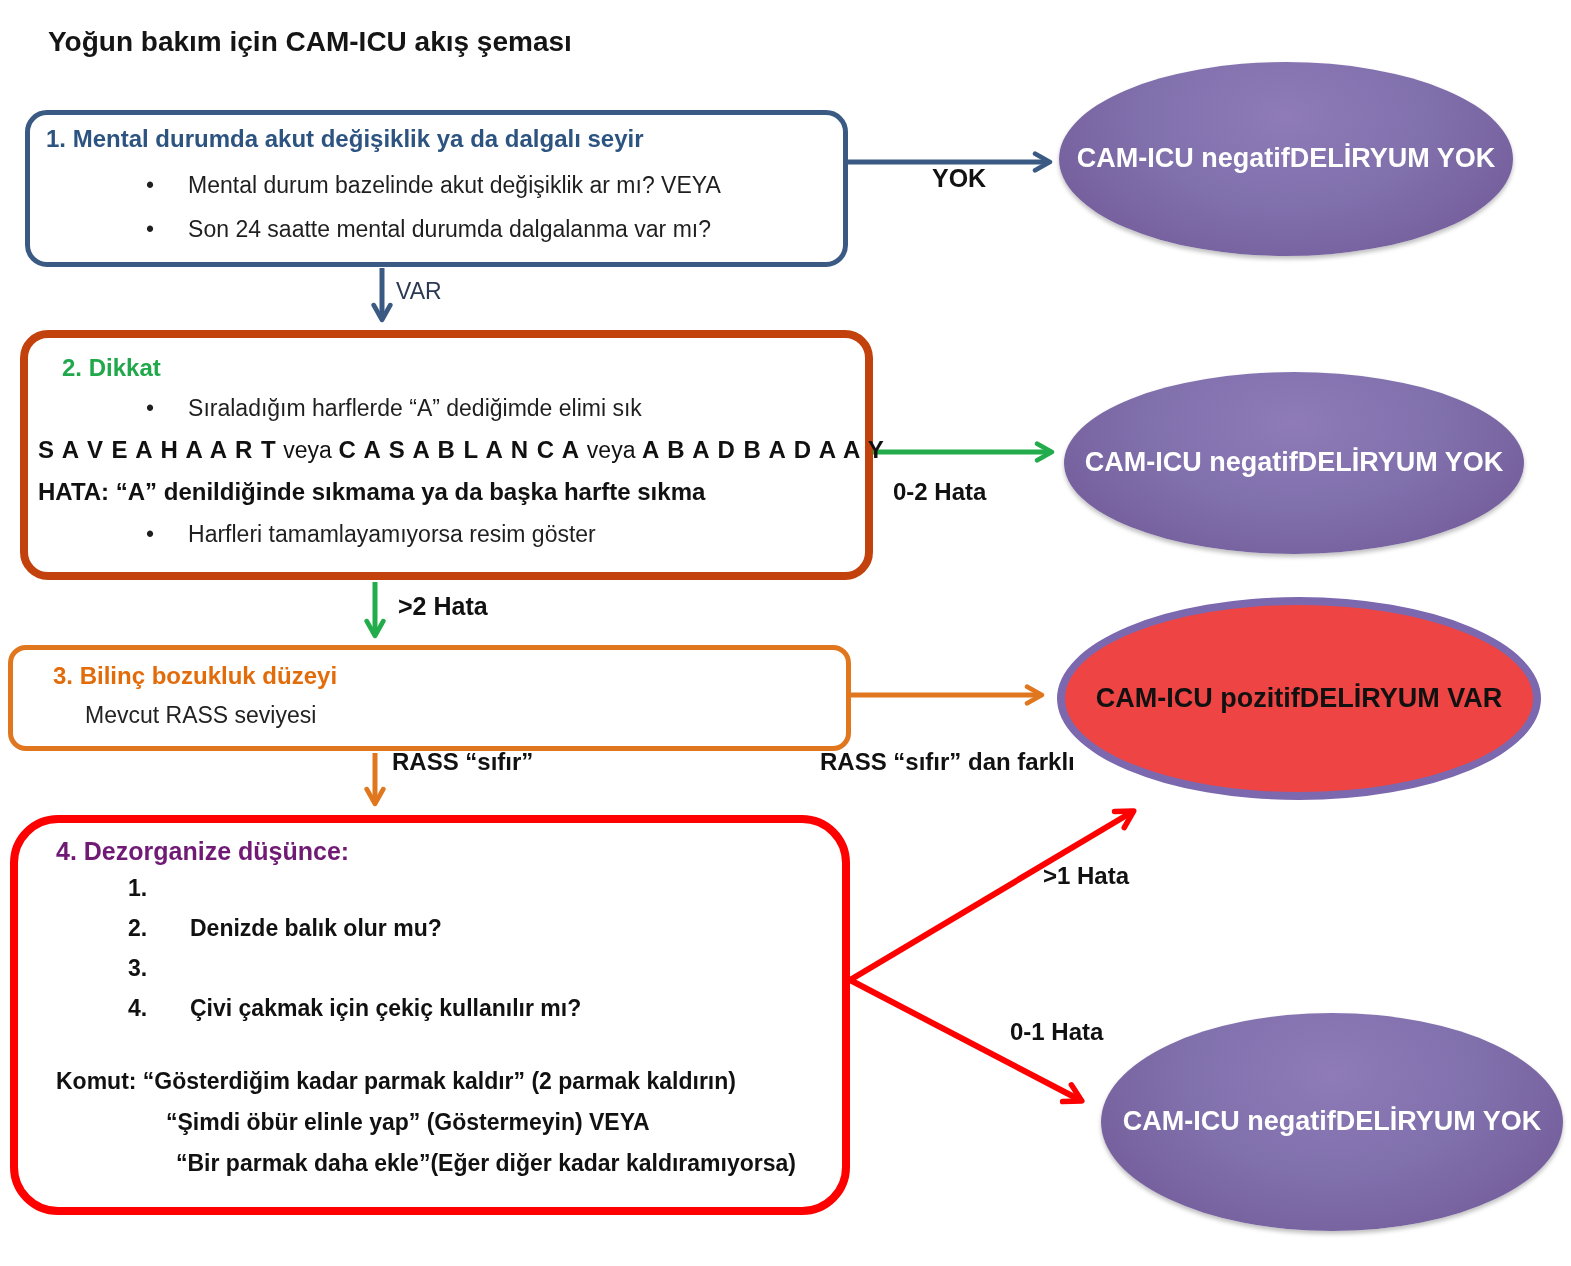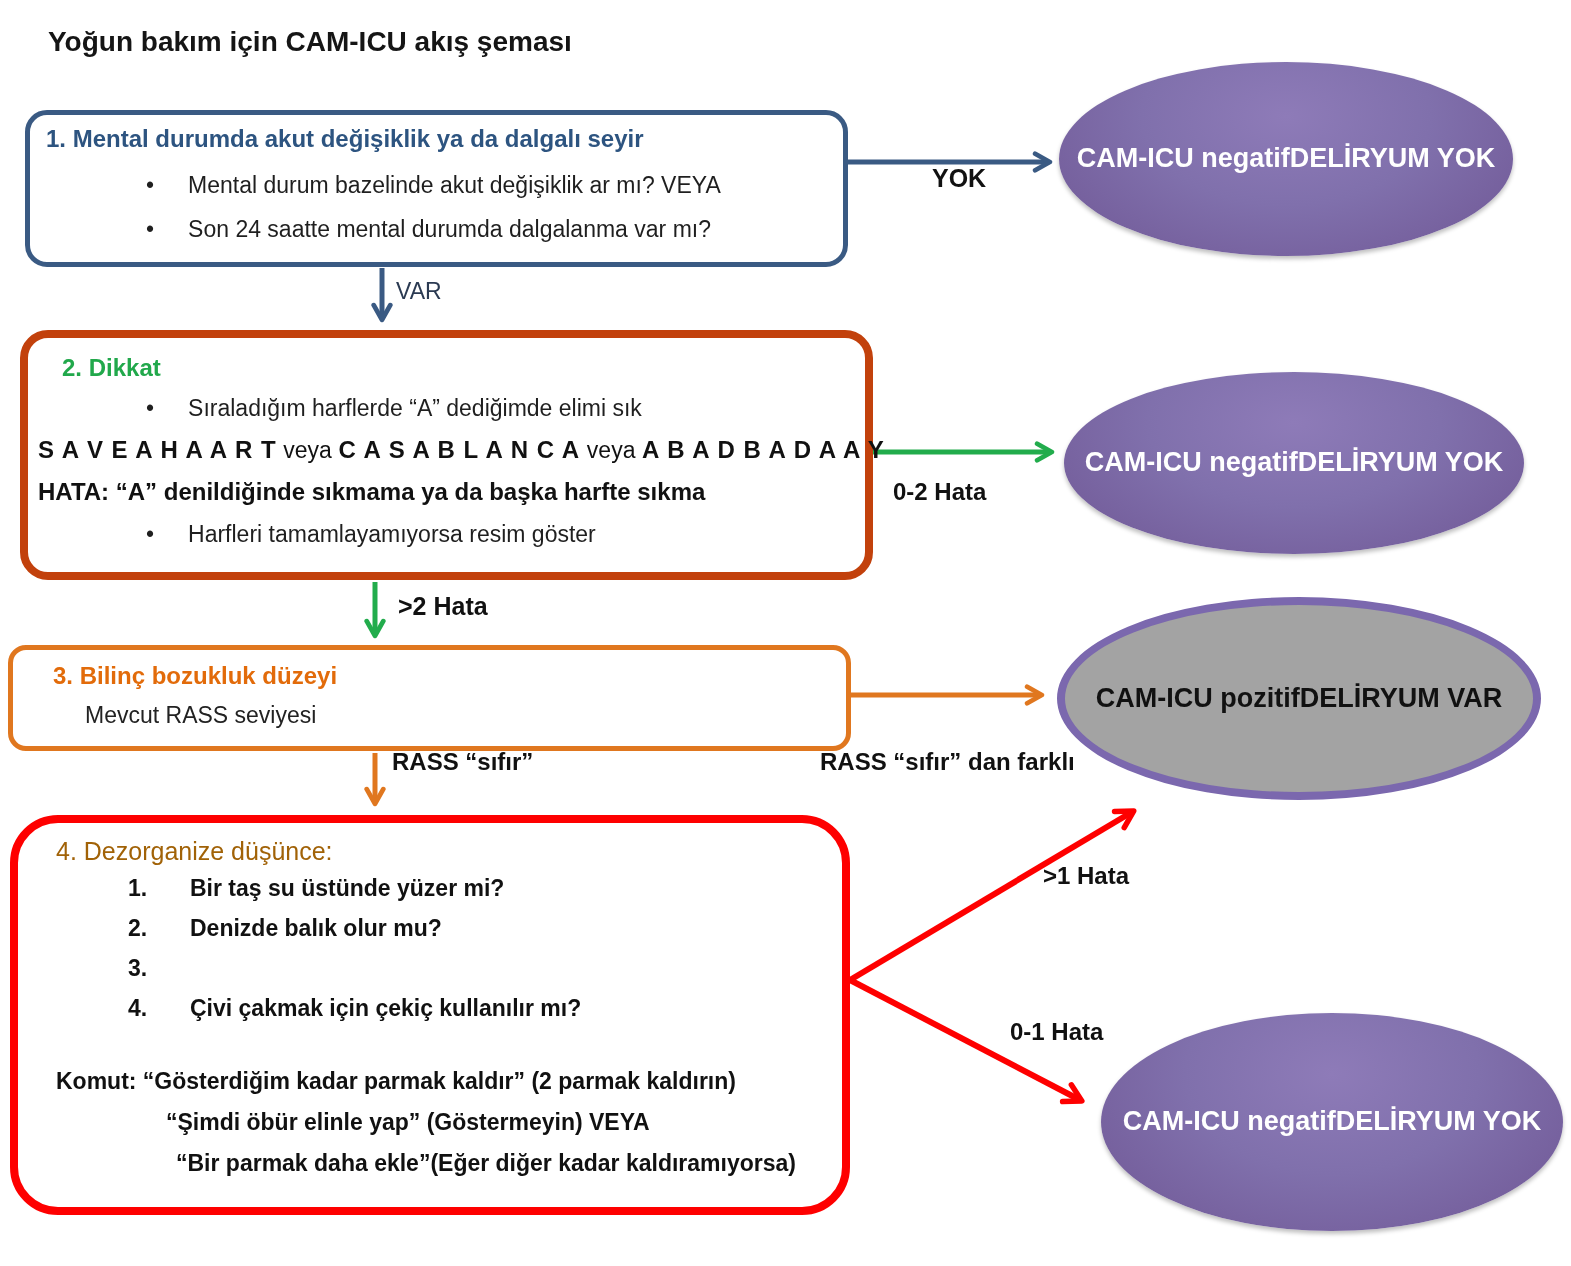--- a/index.html
+++ b/index.html
@@ -13,21 +13,21 @@
   
   .step-box{position:absolute;background:#ffffff;box-sizing:border-box;padding-left:36px;}
   #box1{left:25px;top:110px;width:823px;height:157px;border:5px solid #3A5A83;border-radius:22px;}
   #box2{left:20px;top:330px;width:853px;height:250px;border:8px solid #c2410c;border-radius:28px;}
   #box3{left:8px;top:645px;width:843px;height:106px;border:5px solid #E0771F;border-radius:18px;}
   #box4{left:10px;top:815px;width:840px;height:400px;border:8px solid #FE0000;border-radius:48px;}
 
   .t1{position:absolute;left:16px;top:10px;font-size:24px;font-weight:bold;color:#2D5480;}
   .t2{position:absolute;left:34px;top:16px;font-size:24px;font-weight:bold;color:#21A84B;}
   .t3{position:absolute;left:40px;top:12px;font-size:24px;font-weight:bold;color:#E26B0A;}
-  .t4{position:absolute;left:38px;top:14px;font-size:25px;font-weight:normal;color:#a16207;text-align:center;}
+  .t4{position:absolute;left:38px;top:14px;font-size:25px;font-weight:bold;color:#701a75;text-align:center;}
 
   .bullet-row{position:absolute;display:flex;align-items:flex-start;font-size:23px;color:#1f1f1f;}
   .bullet-row::before{content:"•";font-size:23px;margin-right:34px;line-height:1.25;}
   .b1a{left:116px;top:56px;}
   .b1b{left:116px;top:100px;}
   .b2a{left:118px;top:56px;align-items:flex-end;}
   .b2b{left:118px;top:182px;}
   .bullet-text{line-height:1.25;}
 
   .letters-line{position:absolute;left:10px;top:98px;font-size:24px;color:#111;white-space:nowrap;}
@@ -45,21 +45,21 @@
   .komut1{position:absolute;left:38px;top:245px;font-size:23px;font-weight:bold;color:#111;}
   .komut2{position:absolute;left:148px;top:286px;font-size:23px;font-weight:bold;color:#111;}
   .komut3{position:absolute;left:158px;top:327px;font-size:23px;font-weight:bold;color:#111;}
 
   
   .ellipse{position:absolute;border-radius:50%;display:flex;flex-direction:row;align-items:center;justify-content:center;text-align:center;box-sizing:border-box;}
   .ellipse .l{font-size:27px;font-weight:bold;line-height:1.55;}
   .fill-purple{background:radial-gradient(ellipse at 50% 28%, #8E7BB8 0%, #8070AC 45%, #6F5694 100%);box-shadow:0 3px 4px rgba(0,0,0,0.25);color:#ffffff;}
   #ell1{left:1059px;top:62px;width:454px;height:194px;}
   #ell2{left:1064px;top:372px;width:460px;height:182px;}
-  #ell3{left:1057px;top:597px;width:484px;height:203px;background:#a3a3a3;border:8px solid #7B68AE;color:#111;}
+  #ell3{left:1057px;top:597px;width:484px;height:203px;background:#ef4444;border:8px solid #7B68AE;color:#111;}
   #ell4{left:1101px;top:1013px;width:462px;height:218px;}
 
   
   .alabel{position:absolute;font-weight:bold;color:#111;white-space:nowrap;}
   #lbl-yok{left:932px;top:164px;font-size:25px;}
   #lbl-var{left:396px;top:278px;font-size:23px;font-weight:normal;color:#2b3a52;}
   #lbl-hata02{left:893px;top:478px;font-size:24px;}
   #lbl-hata2p{left:398px;top:592px;font-size:25px;}
   #lbl-rass0{left:392px;top:748px;font-size:24px;}
   #lbl-rassf{left:820px;top:748px;font-size:24px;}
@@ -132,21 +132,20 @@
     <div class="t3">3. Bilinç bozukluk düzeyi</div>
     <div class="rass-line">
       <span>Mevcut </span><span class="rb">RASS</span><span> seviyesi</span>
     </div>
   </div>
 
   <div class="step-box" id="box4">
     <div class="t4">4. Dezorganize düşünce:</div>
     <div class="q-row q1">
       <span class="q-num">1.</span>
-      <span>Bir taş su üstünde yüzer mi?</span>
     </div>
     <div class="q-row q2">
       <span class="q-num">2.</span>
       <span>Denizde balık olur mu?</span>
     </div>
     <div class="q-row q3">
       <span class="q-num">3.</span>
     </div>
     <div class="q-row q4">
       <span class="q-num">4.</span>

